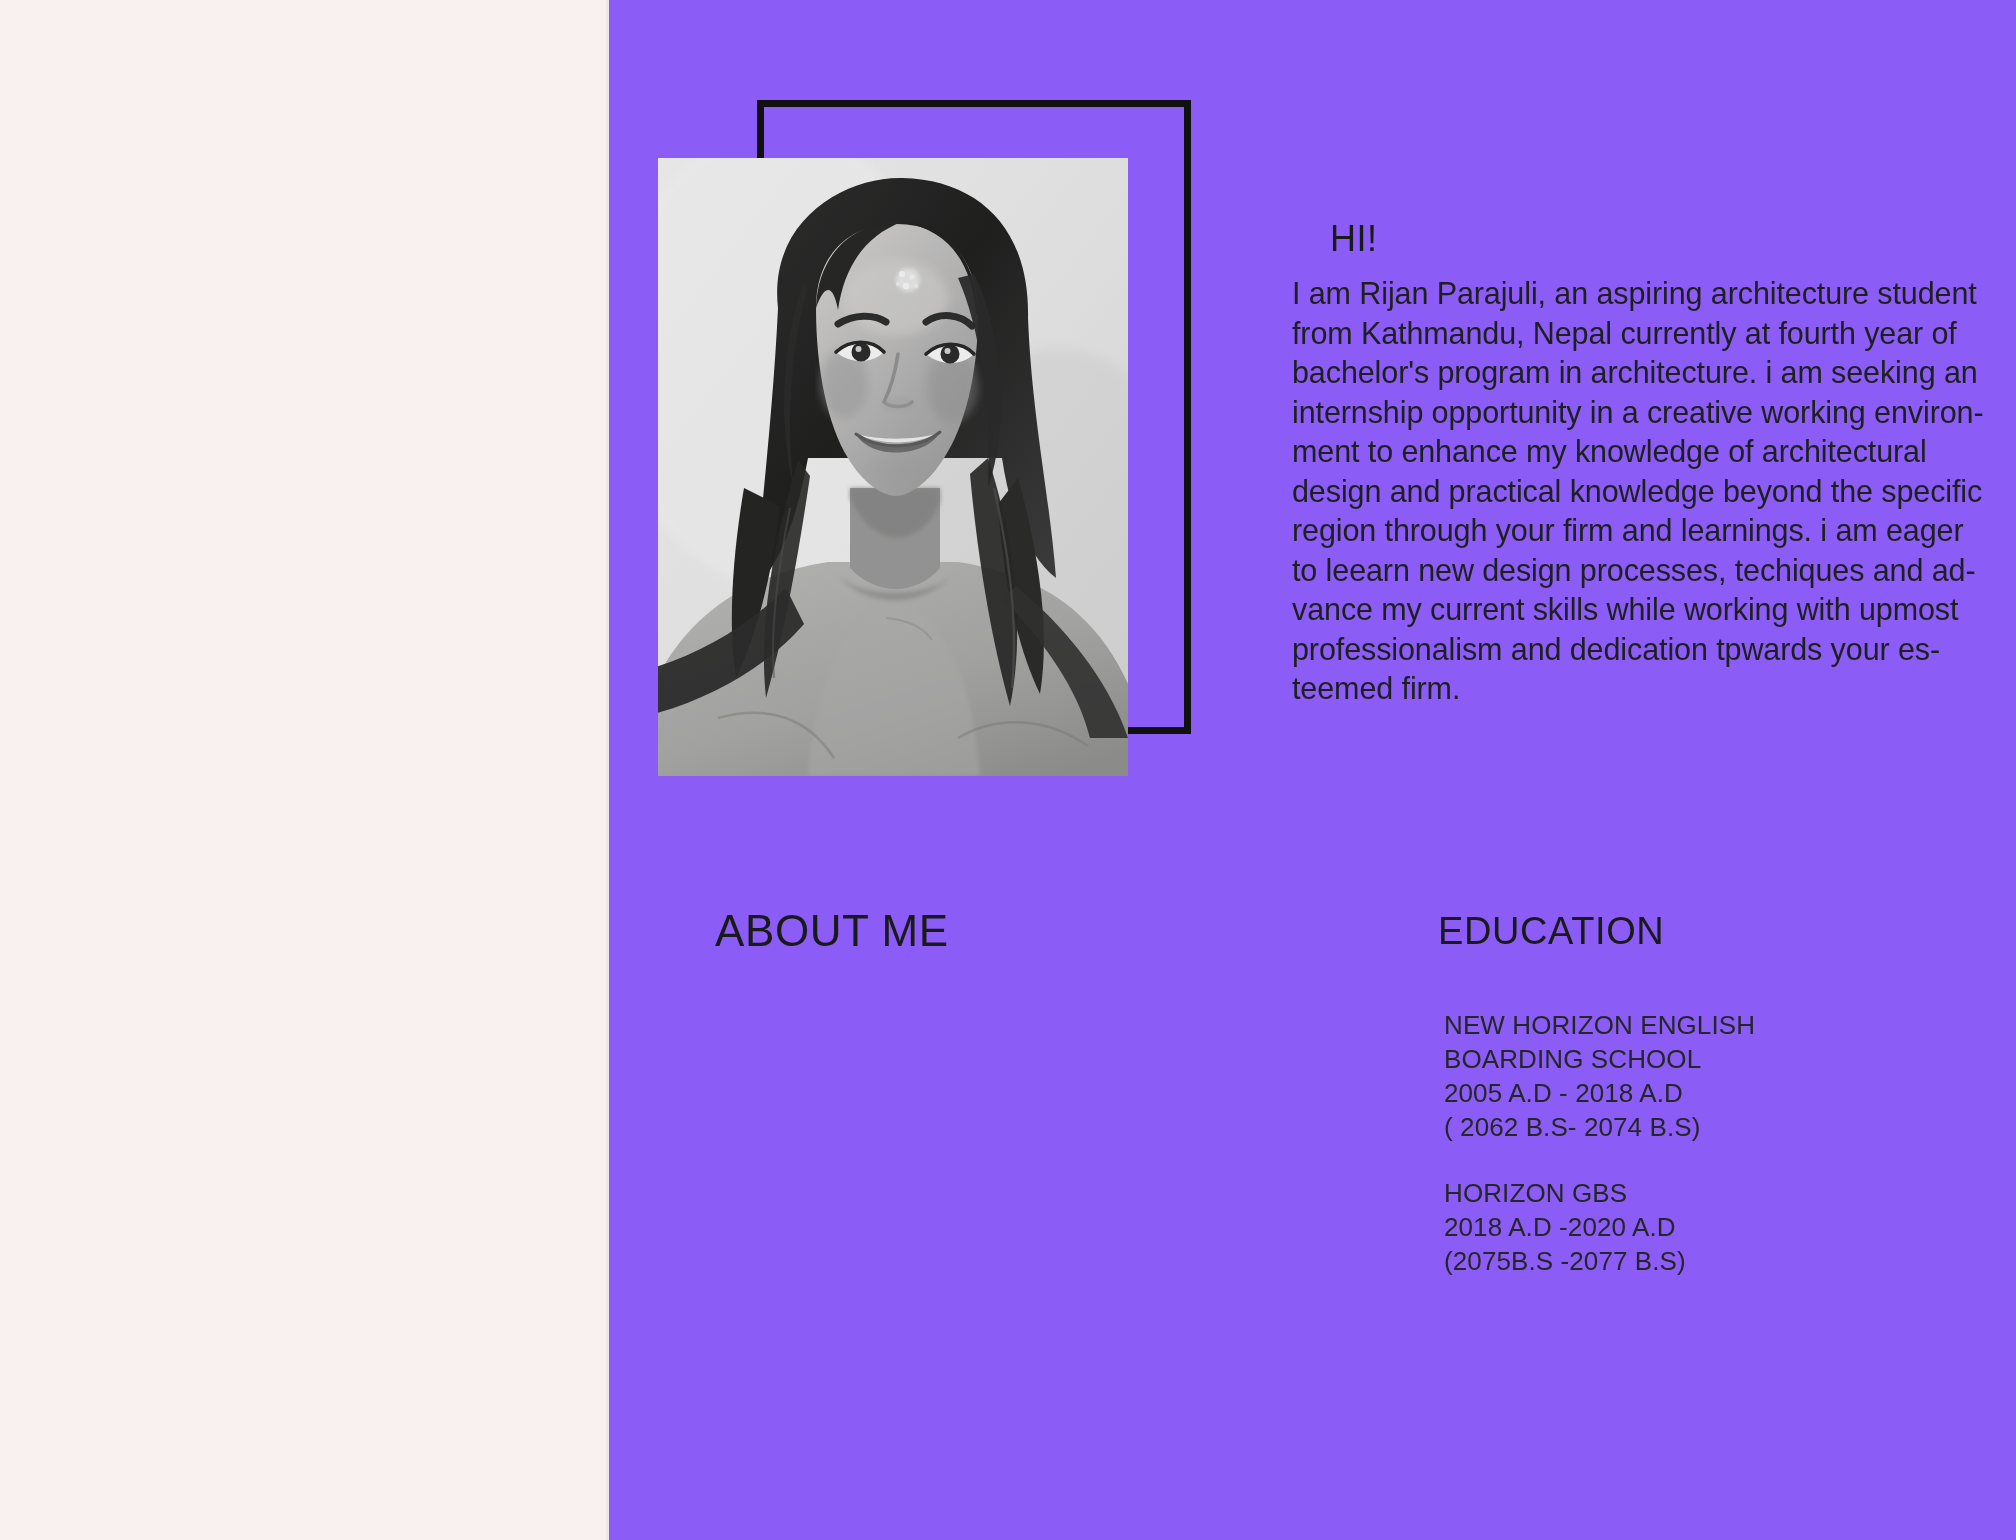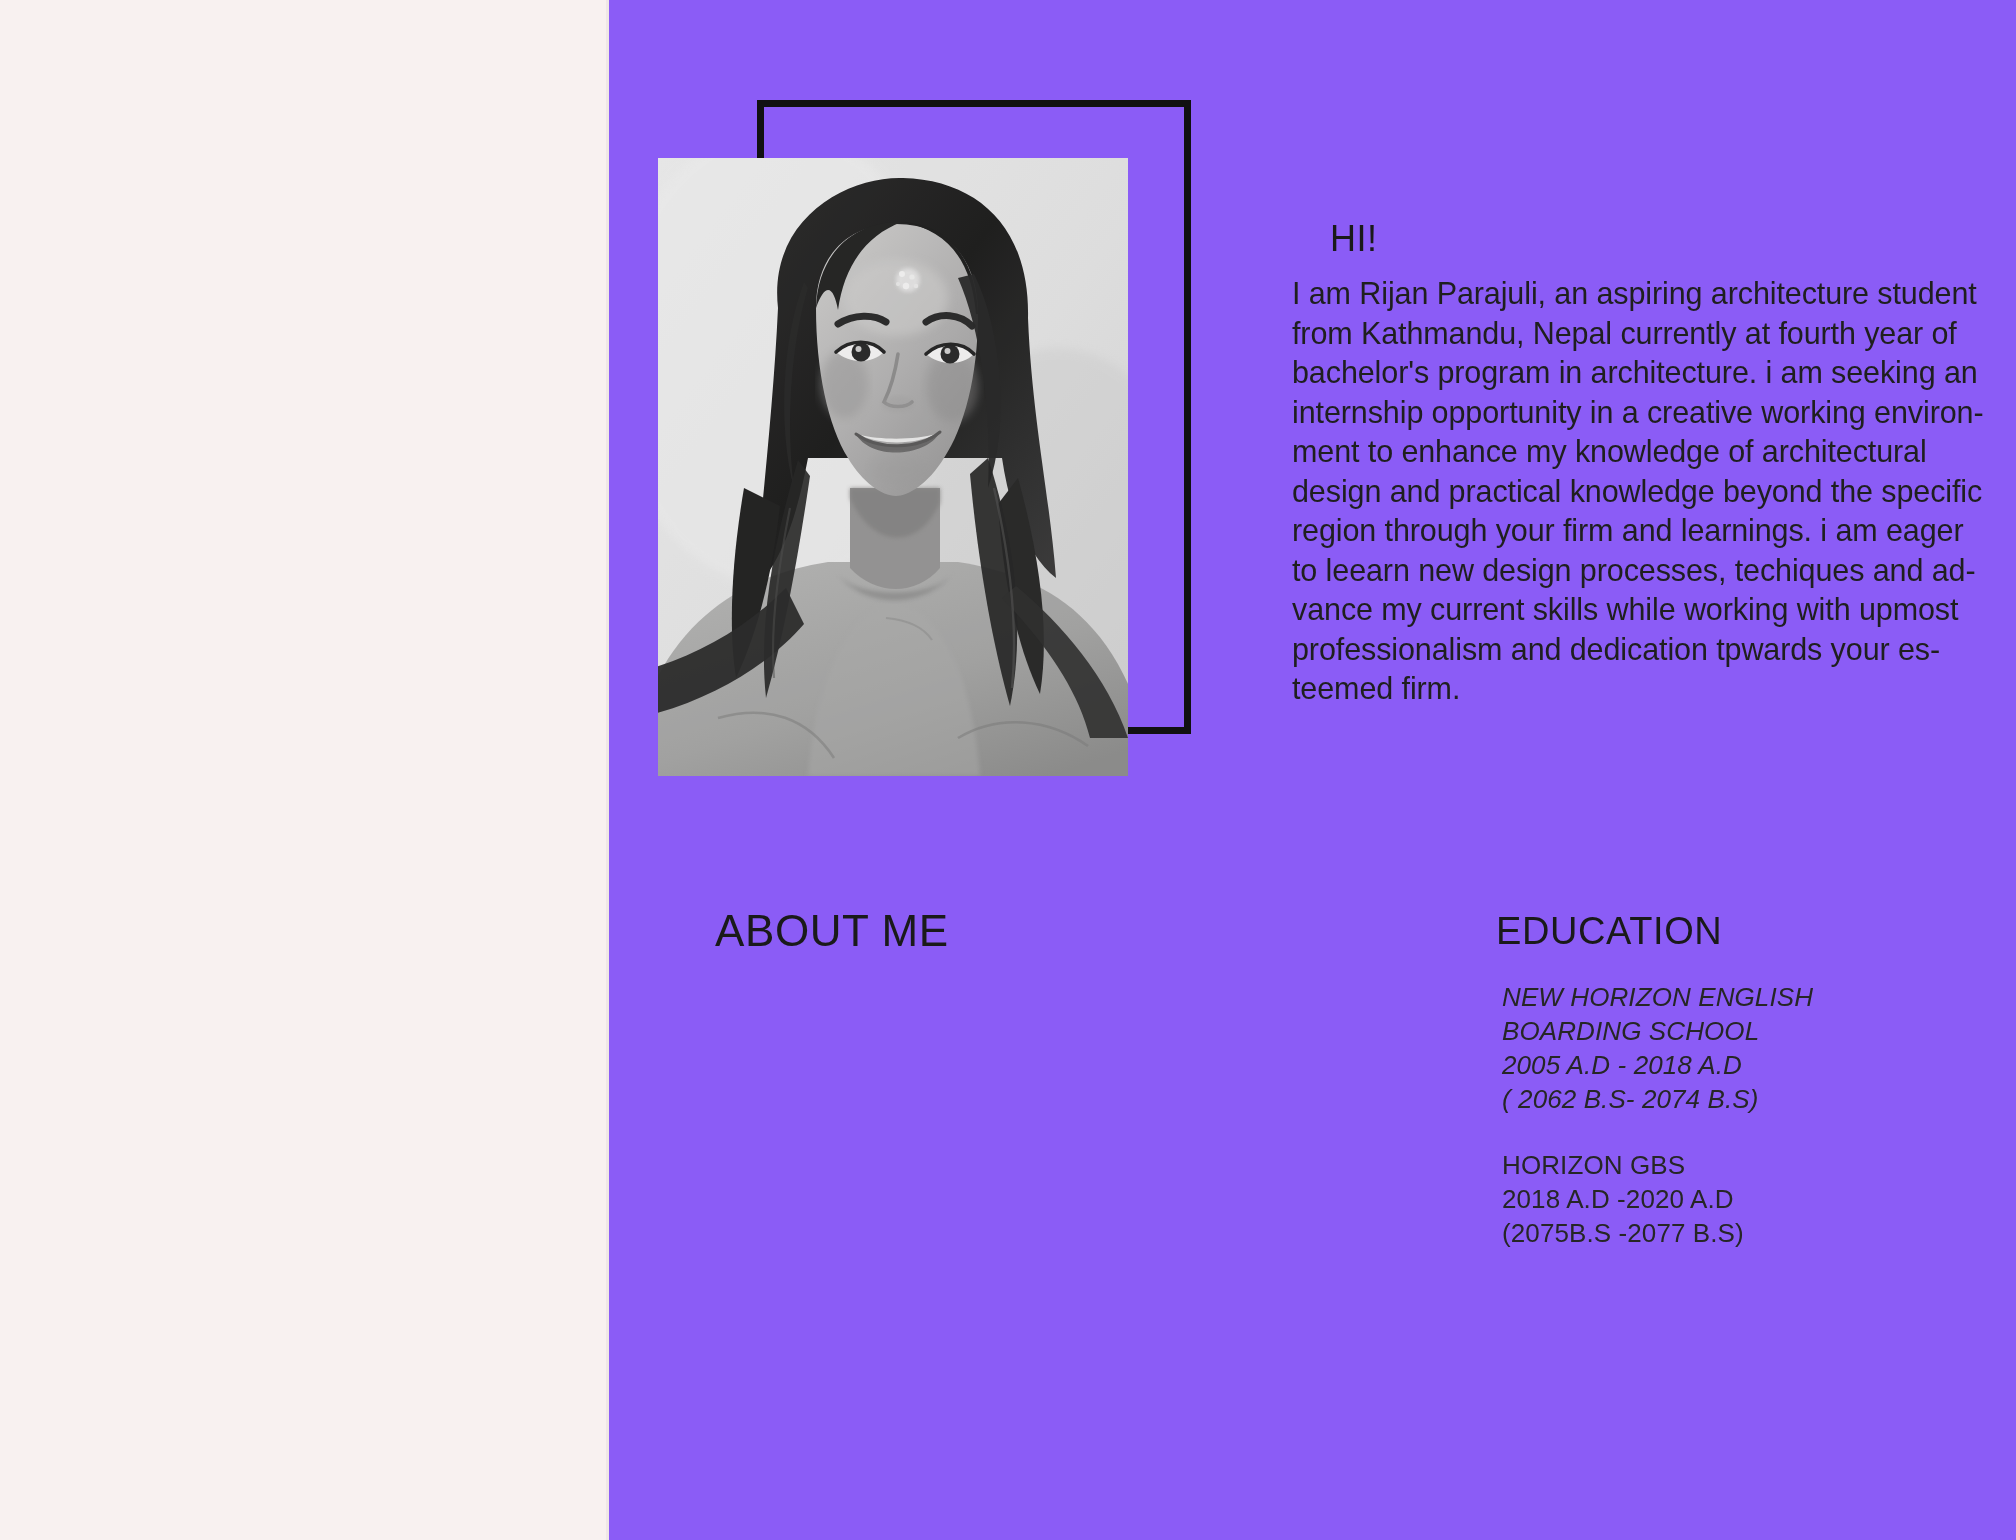--- a/index.html
+++ b/index.html
@@ -67,21 +67,21 @@
   }
 
   
   .col-about {
     position:absolute;
     left:715px; top:908px;
     width:520px;
   }
   .col-education {
     position:absolute;
-    left:1496px; top:908px;
+    left:1438px; top:908px;
     width:520px;
   }
 
   .sec-heading {
     font-size:44px;
     font-weight:400;
     letter-spacing:0.6px;
     color:#1a1a1a;
     line-height:46px;
   }
@@ -92,21 +92,21 @@
     letter-spacing:0.1px;
     color:#262626;
     white-space:pre-line;
   }
   .about-contact { margin-top:32px; }
   .lang-heading { margin-top:80px; }
   .lang-list { margin-top:26px; }
 
   .edu-heading { font-size:38px; }
   .edu-block { margin-left:6px; }
-  .edu-block.first { margin-top:26px;font-style:italic; }
+  .edu-block.first { margin-top:54px; }
   .edu-block.spaced { margin-top:32px; }
 </style>
 </head>
 <body>
 
 <div class="page">
 
   <div class="left-panel"></div>
   <div class="left-divider"></div>
 

